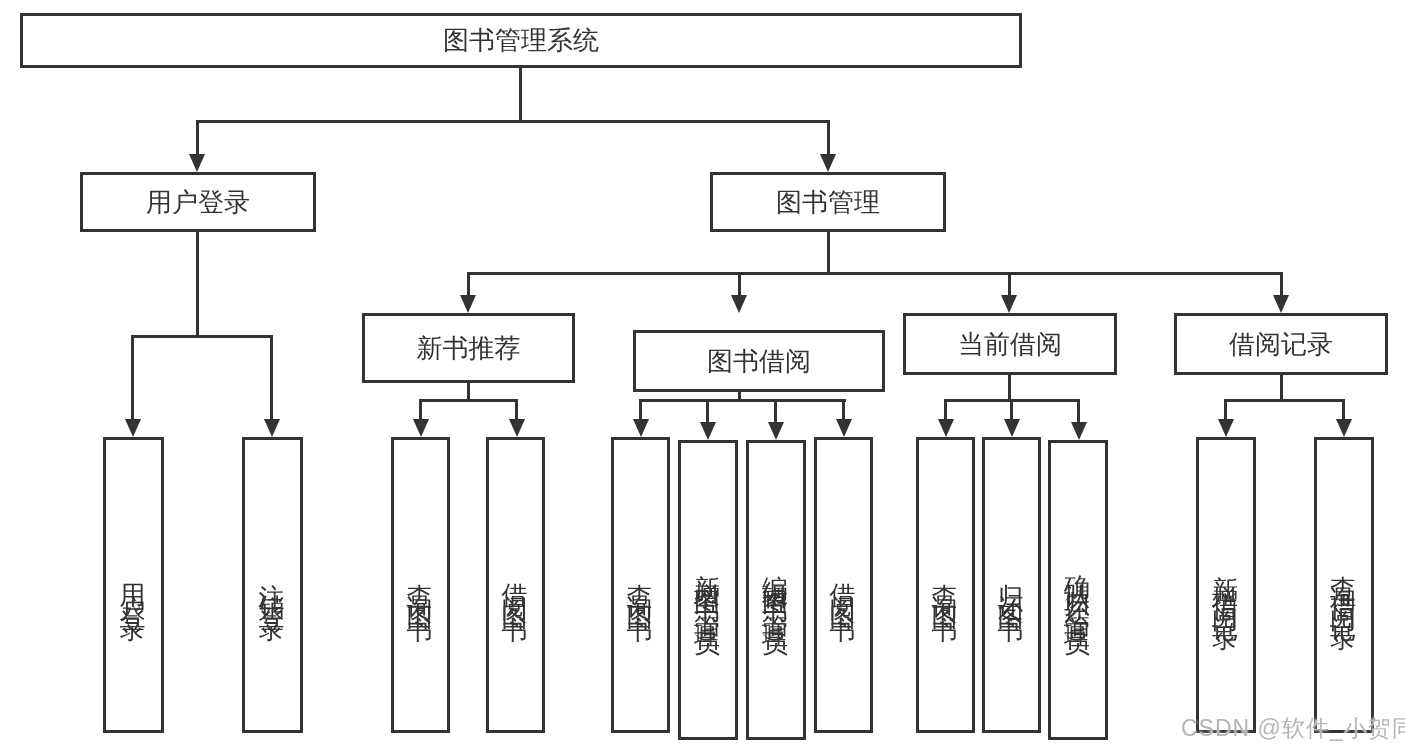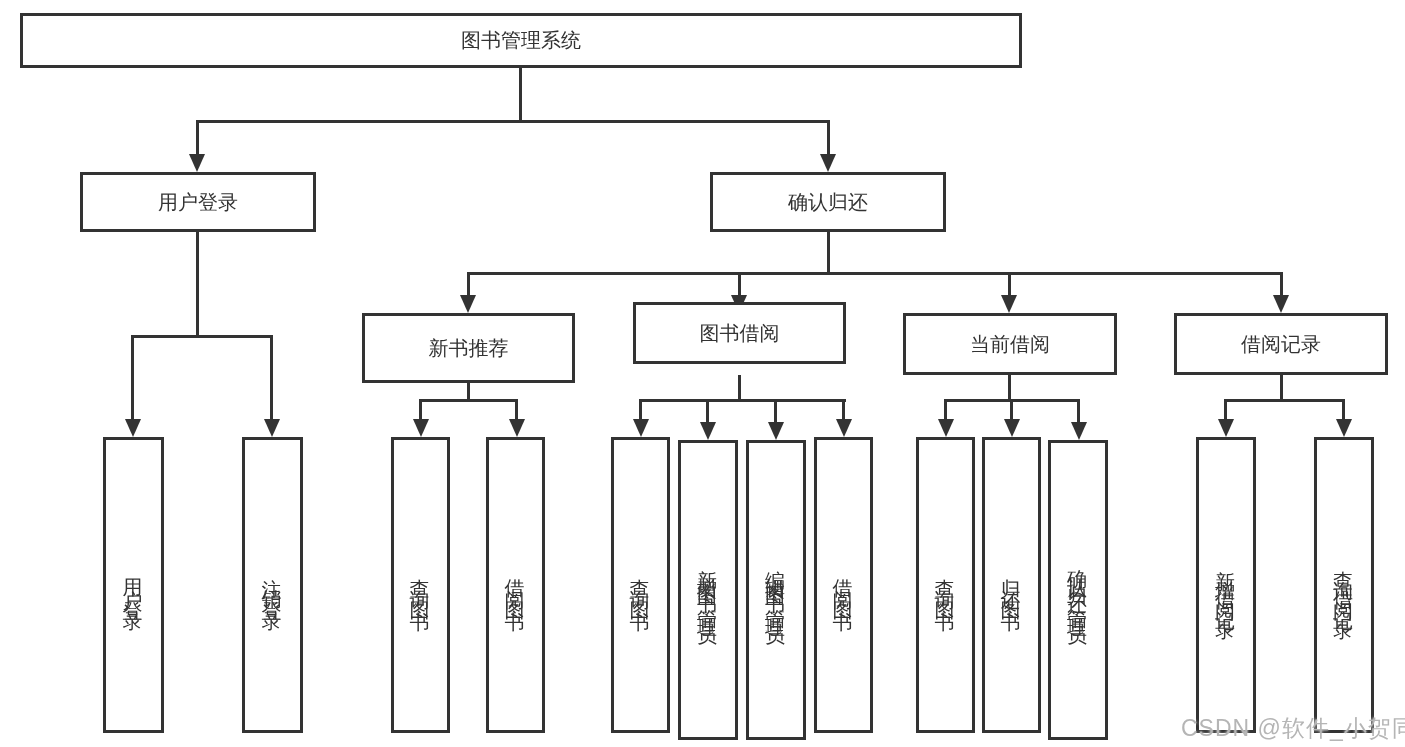--- a/index.html
+++ b/index.html
@@ -12,21 +12,21 @@
   }
   .box{
     position:absolute;
     box-sizing:border-box;
     background:#ffffff;
     border:3px solid #333333;
     display:flex;
     align-items:center;
     justify-content:center;
     color:#333333;
-    font-size:20px;
+    font-size:26px;
     z-index:2;
   }
   .box .vt{
     writing-mode:vertical-rl;
     text-orientation:mixed;
     letter-spacing:11px;
     white-space:nowrap;
   }
   .v{position:absolute;width:3px;background:#333333;z-index:1;}
   .h{position:absolute;height:3px;background:#333333;z-index:1;}
@@ -62,21 +62,21 @@
   <div class="h" style="left:196px;top:120px;width:634px"></div>
   <div class="v" style="left:196px;top:120px;height:38px"></div>
   <div class="arrow" style="left:189px;top:154px"></div>
   <div class="v" style="left:827px;top:120px;height:38px"></div>
   <div class="arrow" style="left:820px;top:154px"></div>
 
   <div class="box" style="left:80px;top:172px;width:236px;height:60px">
     <span>用户登录</span>
   </div>
   <div class="box" style="left:710px;top:172px;width:236px;height:60px">
-    <span>确认归还</span>
+    <span>图书管理</span>
   </div>
 
   <div class="v" style="left:196px;top:232px;height:105px"></div>
   <div class="h" style="left:131px;top:335px;width:142px"></div>
   <div class="v" style="left:131px;top:335px;height:88px"></div>
   <div class="arrow" style="left:125px;top:419px"></div>
   <div class="v" style="left:270px;top:335px;height:88px"></div>
   <div class="arrow" style="left:264px;top:419px"></div>
 
   <div class="v" style="left:827px;top:232px;height:43px"></div>
@@ -86,21 +86,21 @@
   <div class="v" style="left:738px;top:272px;height:27px"></div>
   <div class="arrow" style="left:731px;top:295px"></div>
   <div class="v" style="left:1008px;top:272px;height:27px"></div>
   <div class="arrow" style="left:1001px;top:295px"></div>
   <div class="v" style="left:1280px;top:272px;height:27px"></div>
   <div class="arrow" style="left:1273px;top:295px"></div>
 
   <div class="box" style="left:362px;top:313px;width:213px;height:70px">
     <span>新书推荐</span>
   </div>
-  <div class="box" style="left:633px;top:302px;width:213px;height:62px">
+  <div class="box" style="left:633px;top:330px;width:252px;height:62px">
     <span>图书借阅</span>
   </div>
   <div class="box" style="left:903px;top:313px;width:214px;height:62px">
     <span>当前借阅</span>
   </div>
   <div class="box" style="left:1174px;top:313px;width:214px;height:62px">
     <span>借阅记录</span>
   </div>
 
   <div class="v" style="left:467px;top:375px;height:27px"></div>

